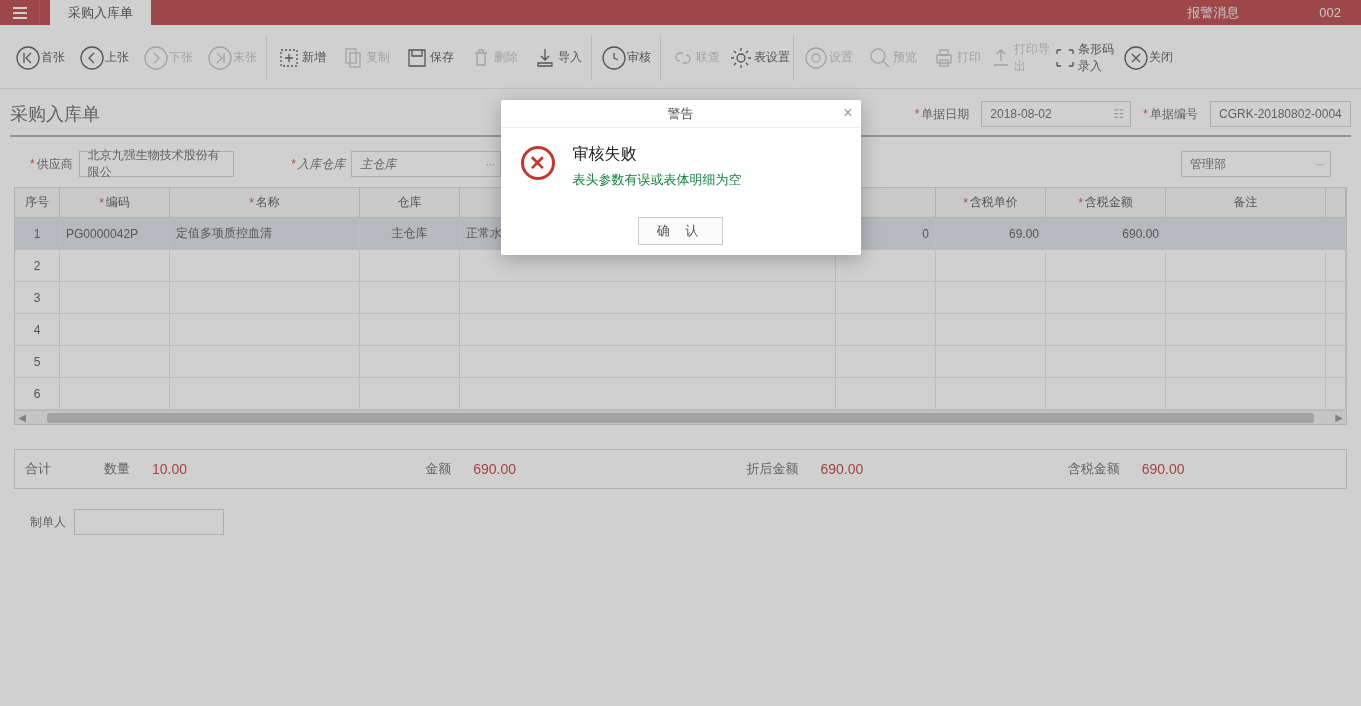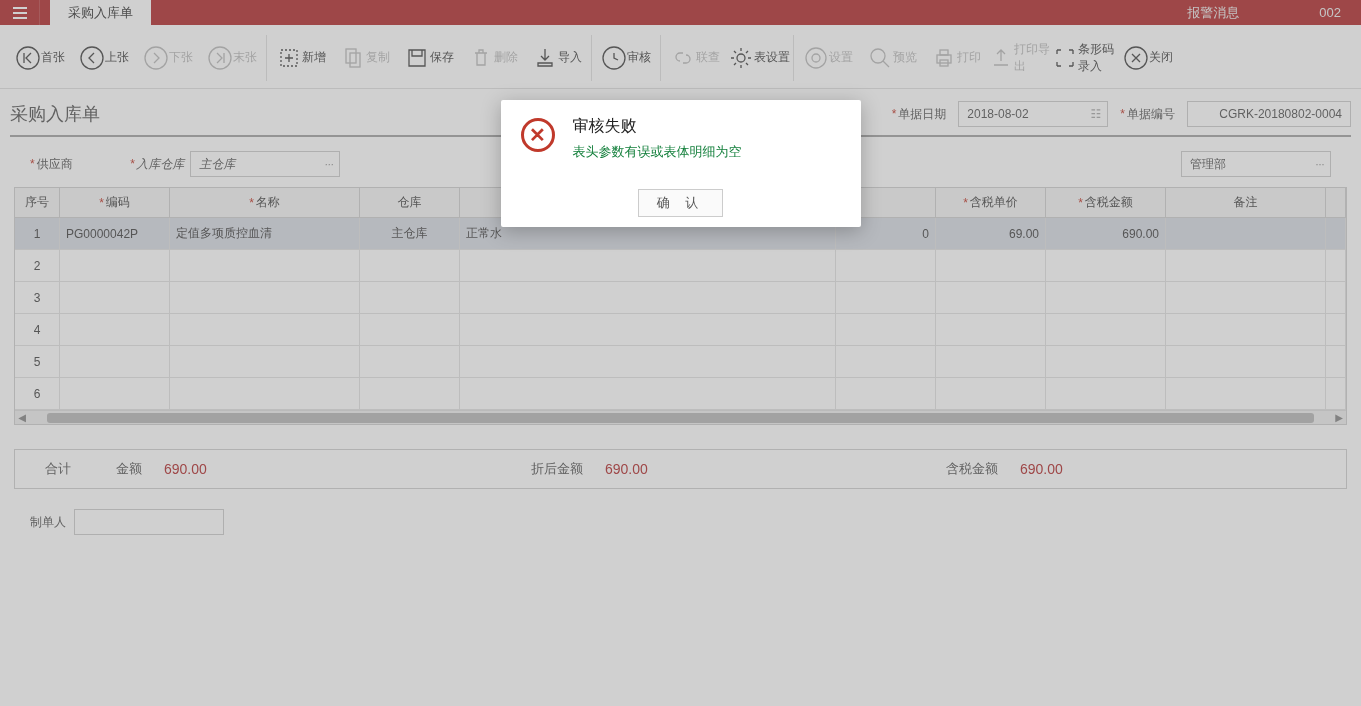--- a/index.html
+++ b/index.html
@@ -20,21 +20,21 @@
 
 .body-area { padding: 12px 10px 0 10px; }
 .titlebar { display: flex; align-items: center; margin-bottom: 8px; }
 .page-title { font-size: 18px; color: #555; }
 .meta-right { margin-left: auto; display: flex; gap: 12px; align-items: center; }
 .lbl { color: #555; font-size: 12px; }
 .lbl .req { color: #c0392b; margin-right: 2px; }
 .input-box { border: 1px solid #ccc; background: #fff; height: 26px; padding: 7px 8px; display: flex; align-items: center; color: #555; font-size: 12px; position: relative; }
 .input-box.date { width: 150px; }
 .input-box .cal-icon { position: absolute; right: 6px; color: #aaa; }
-.input-box.docno { width: 164px; justify-content: flex-end; }
+.input-box.docno { width: 141px; }
 
 .form-row { display: flex; align-items: center; gap: 10px; padding: 4px 20px 10px 20px; border-top: 2px solid #a3a3a3; margin-top: 6px; padding-top: 14px; }
 .control { display: flex; align-items: center; gap: 6px; }
 .select-box { border: 1px solid #ccc; background: #fff; height: 26px; display: flex; align-items: center; padding: 0 8px; color: #555; font-size: 12px; position: relative; }
 .select-box .more { position: absolute; right: 6px; color: #999; letter-spacing: -1px; }
 .select-box.supplier { width: 155px; }
 .select-box.wh { width: 150px; }
 .select-box.dept { width: 150px; }
 
 .grid-wrap { border: 1px solid #d0d0d0; margin: 0 4px; }
@@ -43,21 +43,21 @@
 .gh .req { color: #c0392b; margin-right: 2px; }
 .grid-row { display: grid; grid-template-columns: 45px 110px 190px 100px 1fr 100px 110px 120px 160px 20px; height: 32px; border-bottom: 1px solid #e2e2e2; }
 .grid-row.selected { background: #d8dce4; }
 .gc { border-right: 1px solid #e2e2e2; display: flex; align-items: center; padding: 0 6px; font-size: 12px; color: #444; }
 .gc.center { justify-content: center; }
 .gc.right { justify-content: flex-end; }
 .grid-scroll { height: 14px; background: #eee; border-top: 1px solid #ddd; position: relative; display: flex; align-items: center; }
 .scroll-thumb { height: 10px; background: #b8b8b8; border-radius: 3px; flex: 1; margin: 0 18px 0 18px; }
 .scroll-arrow { width: 14px; text-align: center; color: #888; font-size: 10px; }
 
-.totals { border: 1px solid #d0d0d0; margin: 24px 4px 0 4px; height: 40px; display: flex; align-items: center; padding: 0 20px; gap: 25px; }
+.totals { border: 1px solid #d0d0d0; margin: 24px 4px 0 4px; height: 40px; display: flex; align-items: center; padding: 0 0; gap: 33px; }
 .totals .tlabel { color: #555; font-size: 13px; padding: 0 10px; }
 .totals .tval { color: #b32d2e; font-size: 14px; margin-left: 12px; }
 .totals .tgroup { display: flex; align-items: center; flex: 1; }
 
 .footer-row { display: flex; align-items: center; gap: 8px; padding: 20px 20px; }
 .footer-row .input-box { width: 150px; }
 
 
 .overlay { position: absolute; inset: 0; background: rgba(120,120,120,0.35); display: flex; align-items: flex-start; justify-content: center; }
 .modal { background: #fff; width: 360px; margin-top: 100px; box-shadow: 0 4px 20px rgba(0,0,0,0.25); border-radius: 2px; }
@@ -264,20 +264,23 @@
       <span class="lbl"><span class="req">*</span><span>单据编号</span></span>
       <div class="input-box docno">
           <span>CGRK-20180802-0004</span>
         </div>
     </div>
   </div>
 
   <div class="form-row">
     <div class="control">
       <span class="lbl"><span class="req">*</span><span>供应商</span></span>
+      <div class="select-box supplier">
+          <span>北京九强生物技术股份有限公</span>
+        </div>
     </div>
     <div class="control" style="margin-left:47px;font-style:italic;">
       <span class="lbl"><span class="req">*</span><span>入库仓库</span></span>
       <div class="select-box wh">
           <span>主仓库</span>
           <span class="more">···</span>
         </div>
     </div>
     <div class="control" style="margin-left:auto;">
       <div class="select-box dept">
@@ -387,20 +390,24 @@
     <div class="grid-scroll">
       <span class="scroll-arrow">◀</span>
       <div class="scroll-thumb"></div>
       <span class="scroll-arrow">▶</span>
     </div>
   </div>
 
   <div class="totals">
     <span class="tlabel">合计</span>
     <div class="tgroup">
+        <span class="tlabel">数量</span>
+        <span class="tval">10.00</span>
+      </div>
+    <div class="tgroup">
         <span class="tlabel">金额</span>
         <span class="tval">690.00</span>
       </div>
     <div class="tgroup">
         <span class="tlabel">折后金额</span>
         <span class="tval">690.00</span>
       </div>
     <div class="tgroup">
         <span class="tlabel">含税金额</span>
         <span class="tval">690.00</span>
@@ -410,20 +417,24 @@
   <div class="footer-row">
     <span class="lbl">制单人</span>
     <div class="input-box">
         <span></span>
       </div>
   </div>
 </div>
 
 <div class="overlay">
   <div class="modal">
+    <div class="modal-head">
+      <span>警告</span>
+      <span class="modal-close">×</span>
+    </div>
     <div class="modal-body">
       <div class="modal-icon">✕</div>
       <div>
         <div class="modal-title">审核失败</div>
         <div class="modal-msg">表头参数有误或表体明细为空</div>
       </div>
     </div>
     <div class="modal-foot">
       <button class="modal-btn">确 认</button>
     </div>

